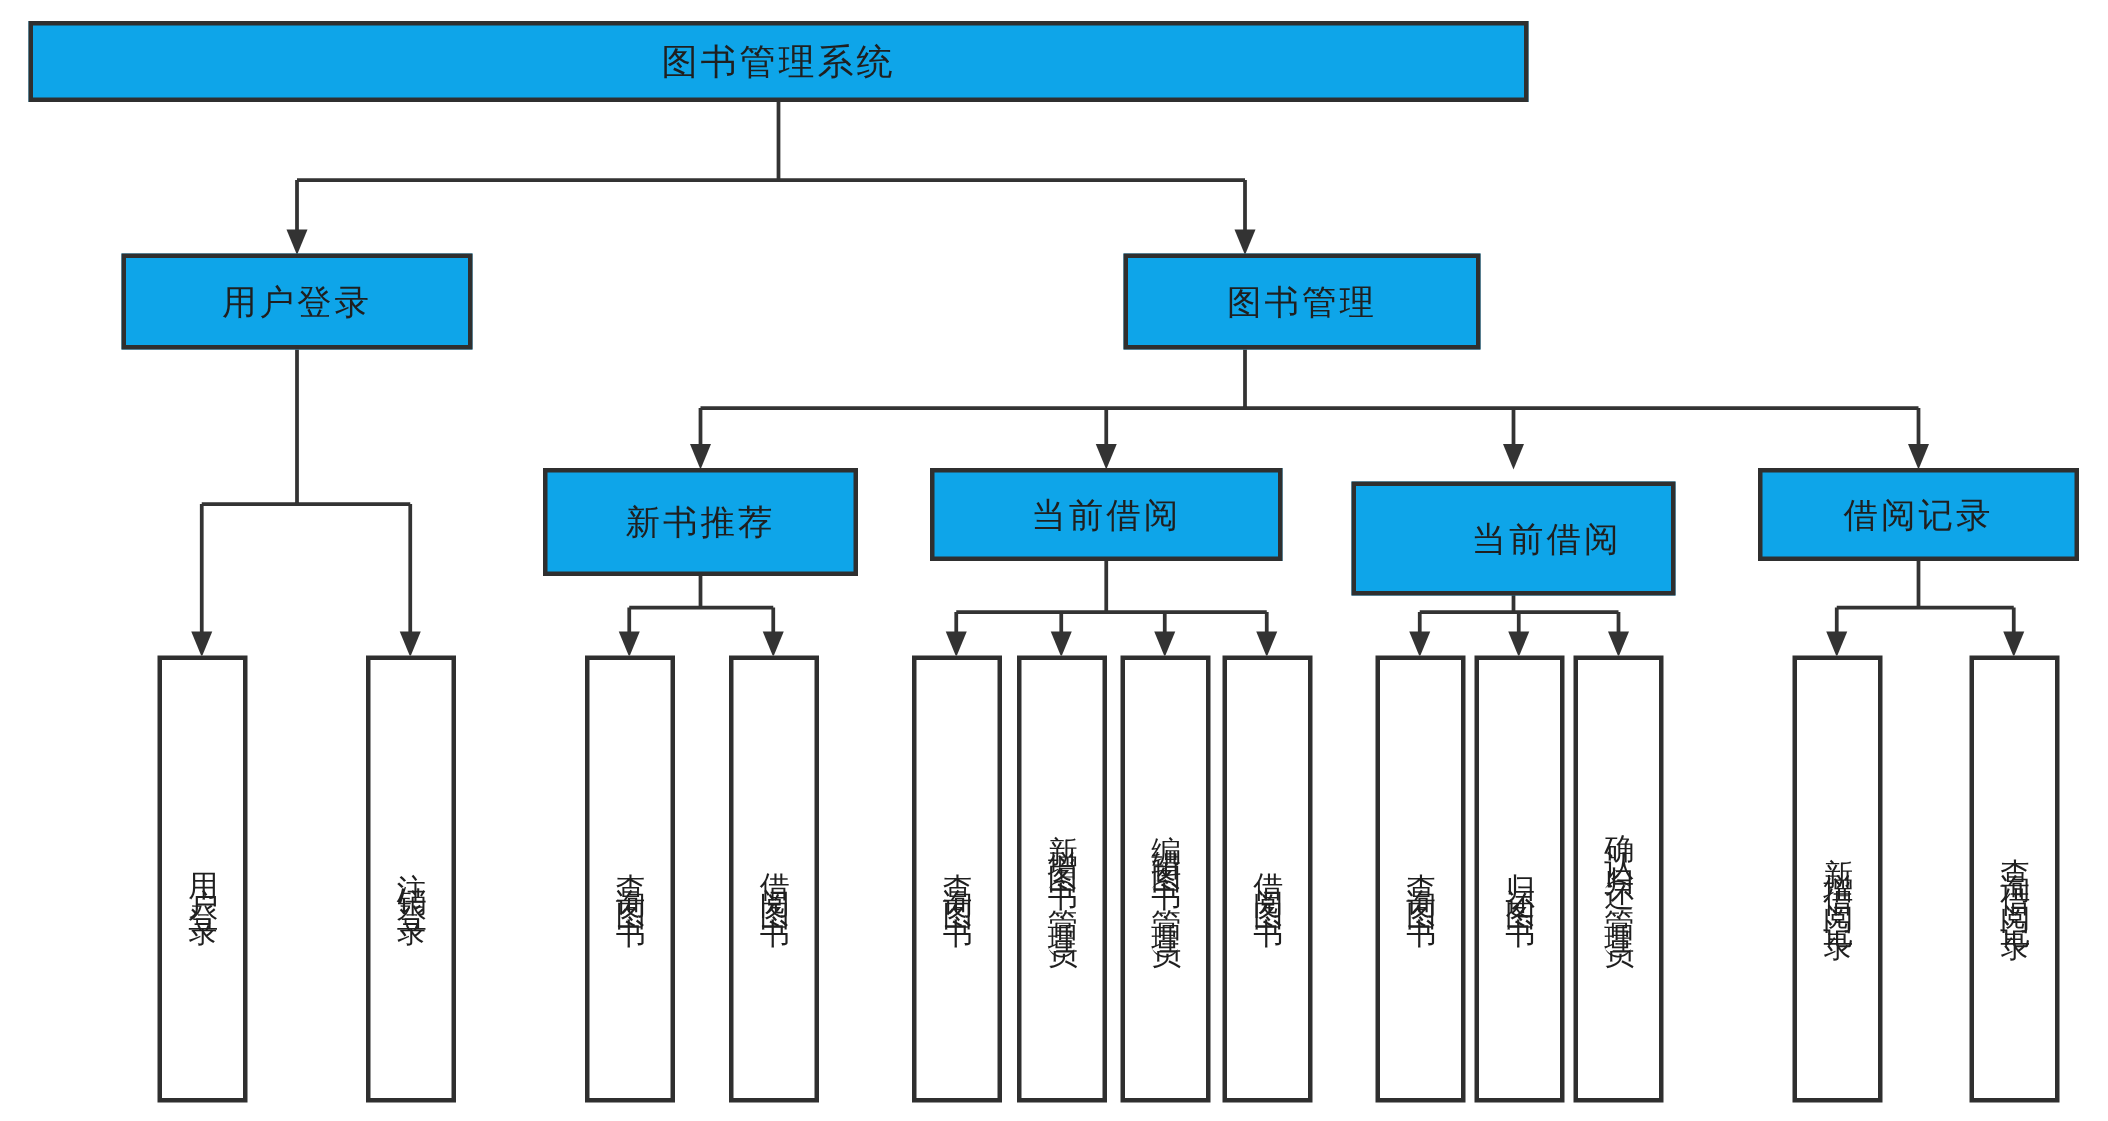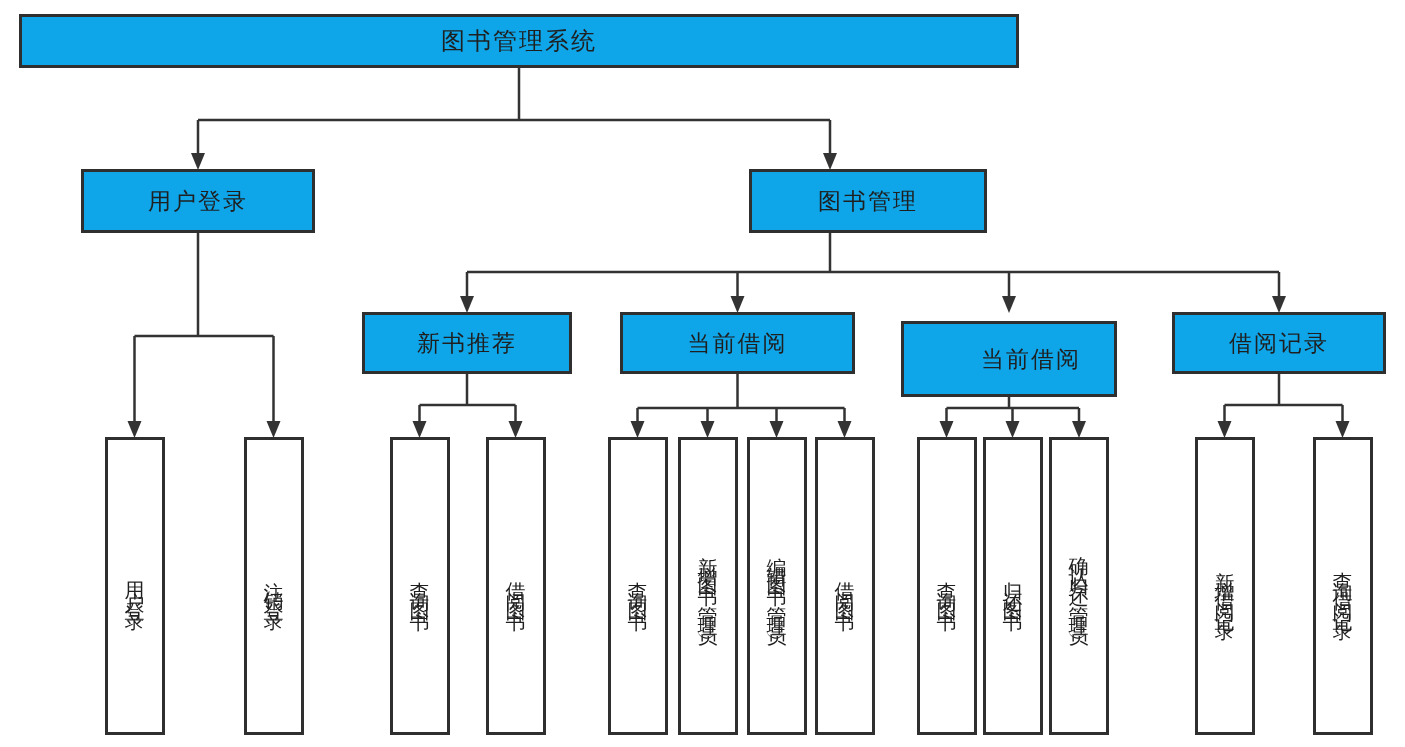--- a/index.html
+++ b/index.html
@@ -109,21 +109,21 @@
     <span>图书管理系统</span>
   </div>
 
   <div class="hbox" style="left:81px; top:169px; width:234px; height:64px;">
     <span>用户登录</span>
   </div>
   <div class="hbox" style="left:729px; top:169px; width:238px; height:64px;margin-left:20px;">
     <span>图书管理</span>
   </div>
 
-  <div class="hbox" style="left:362px; top:312px; width:210px; height:62px;">
+  <div class="hbox" style="left:362px; top:312px; width:210px; height:72px;">
     <span>新书推荐</span>
   </div>
   <div class="hbox" style="left:620px; top:312px; width:235px; height:62px;">
     <span>当前借阅</span>
   </div>
   <div class="hbox" style="left:901px; top:321px; width:216px; height:76px;padding-left:44px;">
     <span>当前借阅</span>
   </div>
   <div class="hbox" style="left:1172px; top:312px; width:214px; height:62px;justify-content:center;">
     <span>借阅记录</span>

